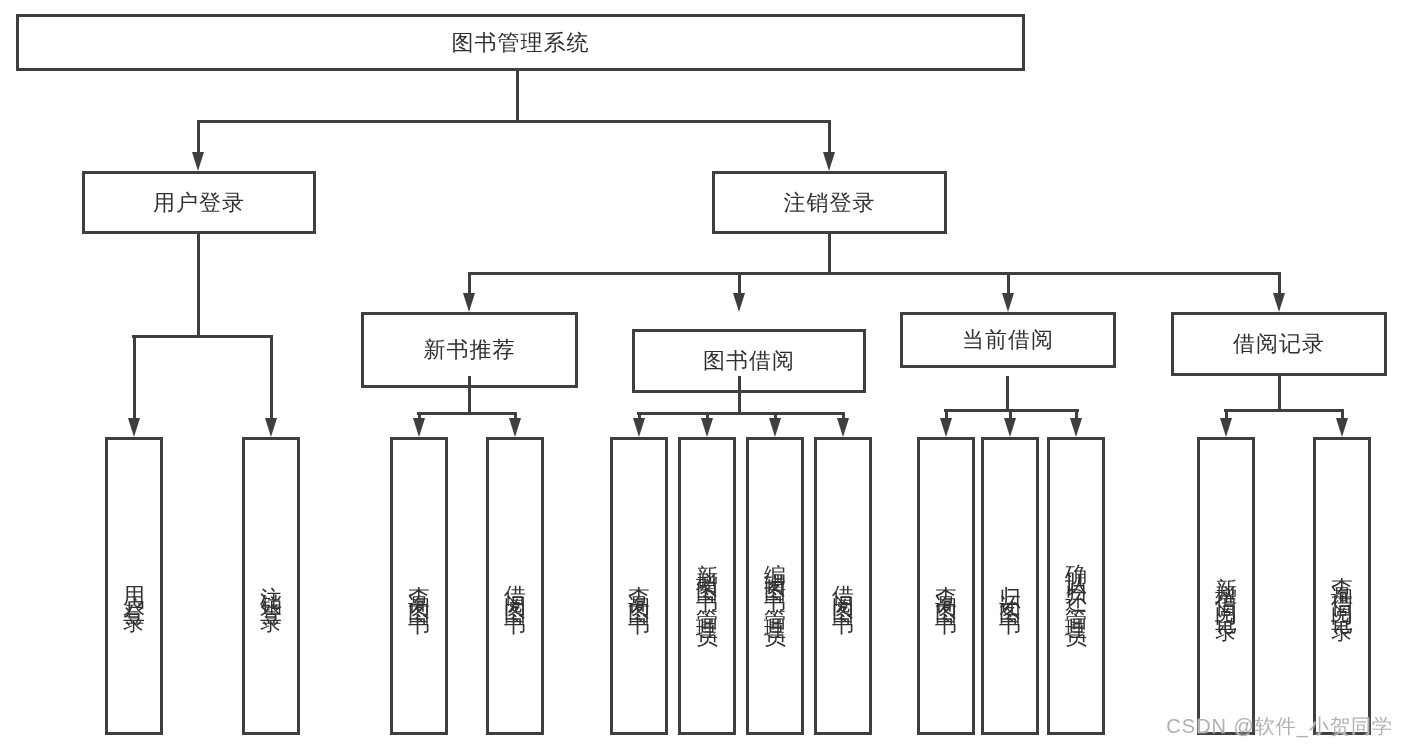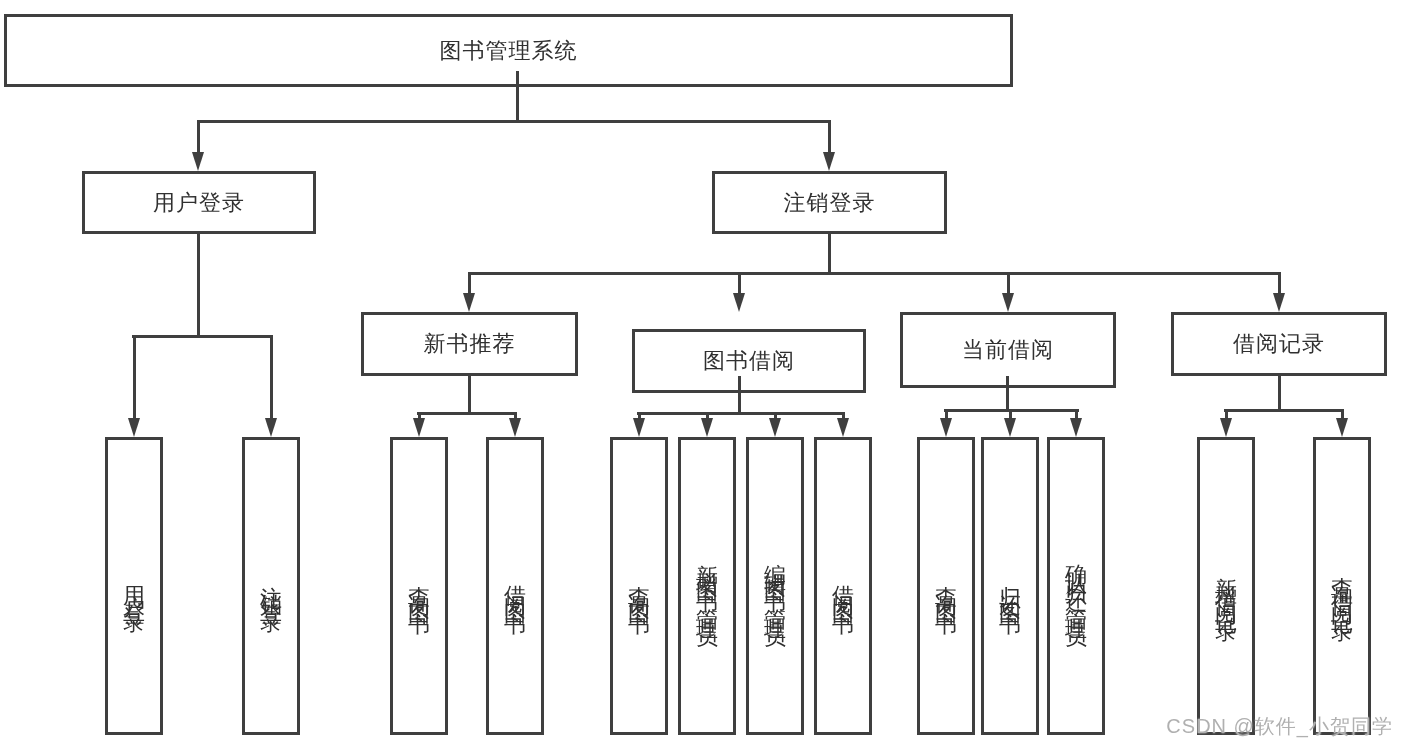--- a/index.html
+++ b/index.html
@@ -39,21 +39,21 @@
   .watermark{
     position:absolute;top:713px;right:12px;font-size:20px;color:var(--wm);
     text-shadow:0 0 2px #ffffff;letter-spacing:1px;white-space:nowrap;
   }
 </style>
 </head>
 <body>
 
 <div id="stage">
 
-  <div class="hbox" style="left:4px;top:14px;width:1009px;height:73px">
+  <div class="hbox" style="left:16px;top:14px;width:1009px;height:57px">
     <span>图书管理系统</span>
   </div>
 
   <div class="vline" style="left:516px;top:71px;height:49px"></div>
   <div class="hline" style="left:197px;top:120px;width:634px"></div>
   <div class="arrow" style="left:190px;top:122px;height:49px"></div>
   <div class="arrow" style="left:821px;top:122px;height:49px"></div>
 
   <div class="hbox" style="left:82px;top:171px;width:234px;height:63px">
     <span>用户登录</span>
@@ -67,27 +67,27 @@
   <div class="arrow" style="left:126px;top:337px;height:100px"></div>
   <div class="arrow" style="left:263px;top:337px;height:100px"></div>
 
   <div class="vline" style="left:828px;top:234px;height:38px"></div>
   <div class="hline" style="left:468px;top:272px;width:813px"></div>
   <div class="arrow" style="left:461px;top:274px;height:38px"></div>
   <div class="arrow" style="left:731px;top:274px;height:38px"></div>
   <div class="arrow" style="left:1000px;top:274px;height:38px"></div>
   <div class="arrow" style="left:1271px;top:274px;height:38px"></div>
 
-  <div class="hbox" style="left:361px;top:312px;width:217px;height:64px">
+  <div class="hbox" style="left:361px;top:312px;width:217px;height:76px">
     <span>新书推荐</span>
   </div>
   <div class="hbox" style="left:632px;top:329px;width:234px;height:64px">
     <span>图书借阅</span>
   </div>
-  <div class="hbox" style="left:900px;top:312px;width:216px;height:76px">
+  <div class="hbox" style="left:900px;top:312px;width:216px;height:56px">
     <span>当前借阅</span>
   </div>
   <div class="hbox" style="left:1171px;top:312px;width:216px;height:64px">
     <span>借阅记录</span>
   </div>
 
   <div class="vline" style="left:468px;top:376px;height:36px"></div>
   <div class="hline" style="left:417px;top:412px;width:100px"></div>
   <div class="arrow" style="left:411px;top:414px;height:23px"></div>
   <div class="arrow" style="left:507px;top:414px;height:23px"></div>

